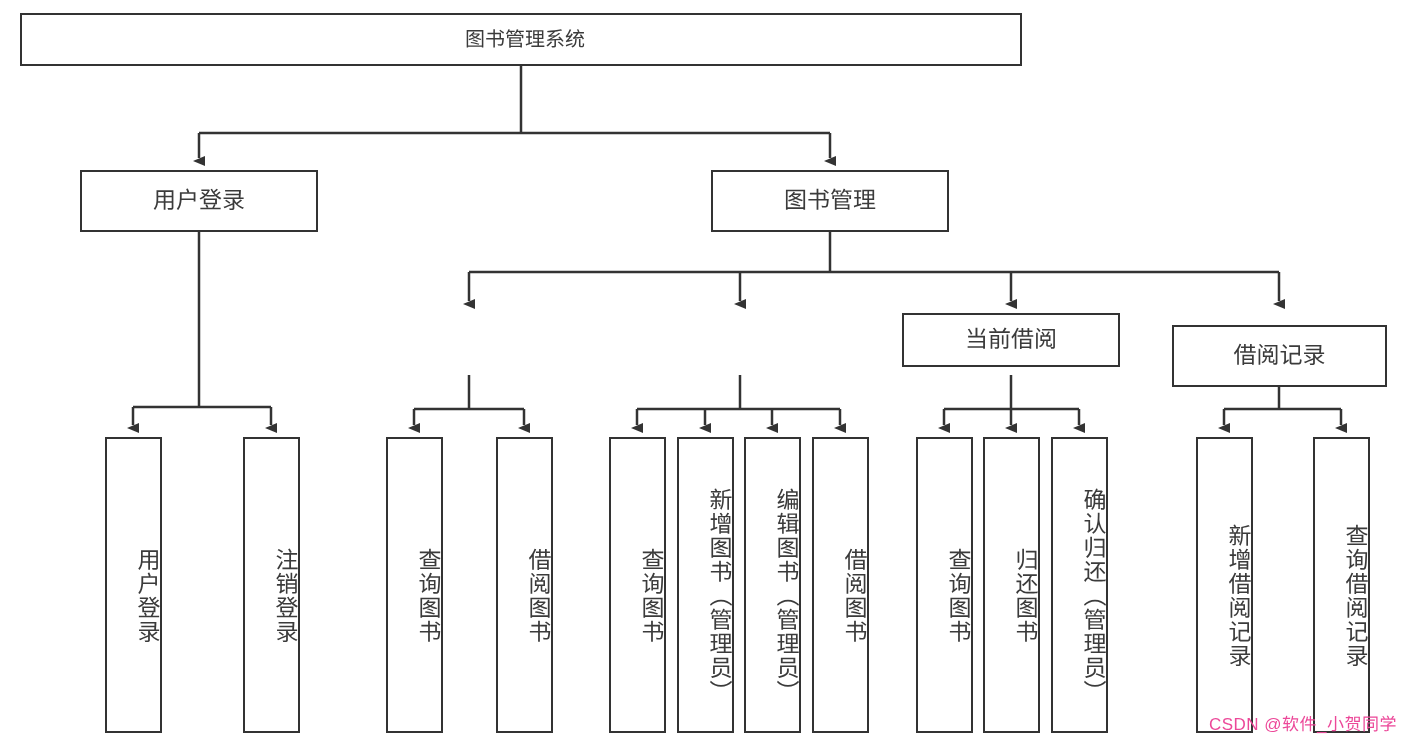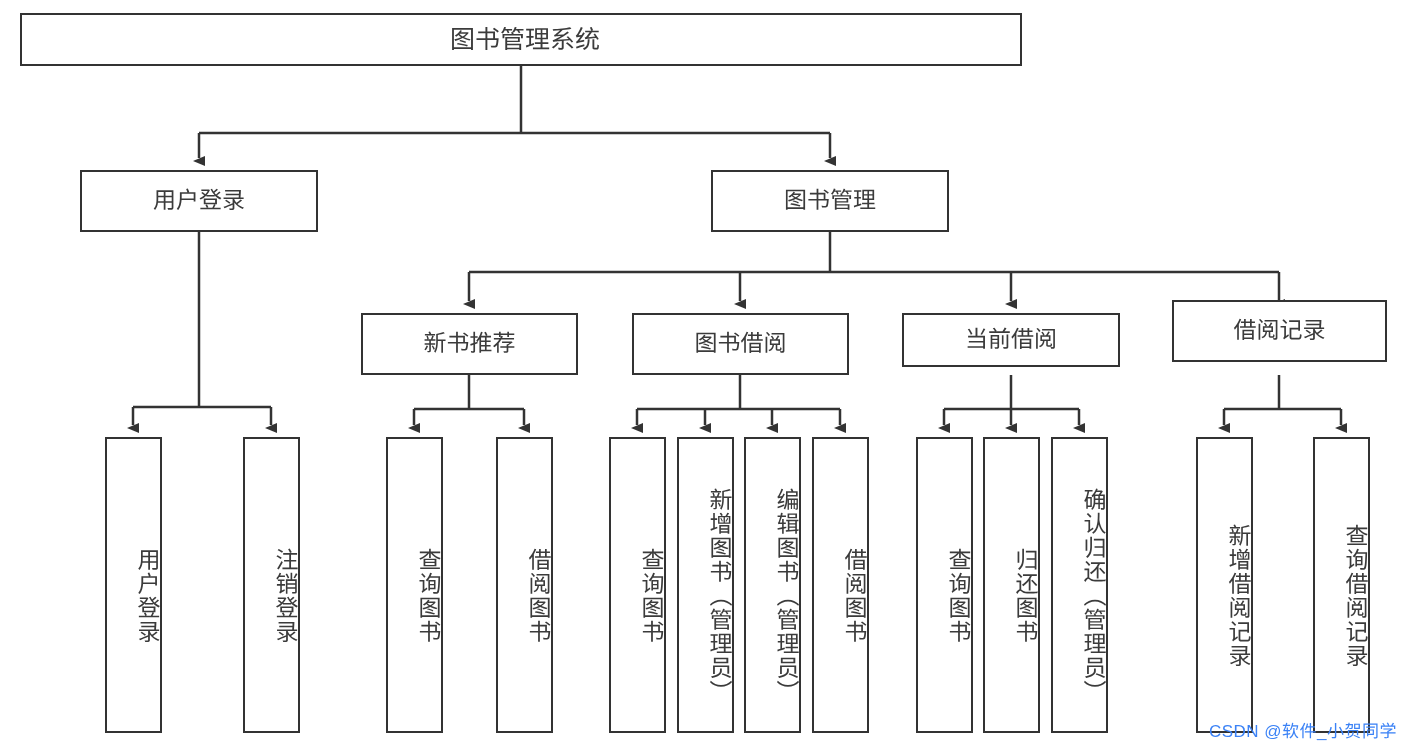--- a/index.html
+++ b/index.html
@@ -30,21 +30,21 @@
     box-sizing: border-box;
     background: #ffffff;
     border: 2.5px solid #333333;
     display: flex;
     align-items: center;
     justify-content: center;
     color: #3b3b3b;
     line-height: 1.18;
   }
   .node-root {
-    font-size: 25px;
+    font-size: 20px;
     padding-left: 8px;
   }
   .node-branch {
     font-size: 23px;
   }
   .node-leaf {
     font-size: 23px;
     writing-mode: vertical-rl;
     text-orientation: upright;
     align-items: flex-start;
@@ -57,23 +57,23 @@
     writing-mode: vertical-rl;
     text-orientation: upright;
     white-space: nowrap;
   }
   .node-label {
     white-space: nowrap;
   }
   #watermark {
     position: absolute;
     right: 8px;
-    bottom: 5px;
+    bottom: 12px;
     font-size: 17px;
-    color: #3b82f6;
+    color: #ec4899;
     letter-spacing: 0.5px;
     white-space: nowrap;
     pointer-events: none;
   }
 </style>
 </head>
 <body>
 
 <div id="diagram-root">
 
@@ -132,33 +132,27 @@
   </div>
 
   <div class="node node-branch" style="left:80px; top:170px; width:238px; height:62px;">
     <span class="node-label">用户登录</span>
   </div>
 
   <div class="node node-branch" style="left:711px; top:170px; width:238px; height:62px;align-items:center;">
     <span class="node-label">图书管理</span>
   </div>
 
-  <div class="node node-branch" style="left:361px; top:313px; width:217px; height:62px;">
-    <span class="node-label">新书推荐</span>
-  </div>
-
-  <div class="node node-branch" style="left:632px; top:313px; width:217px; height:62px;">
-    <span class="node-label">图书借阅</span>
-  </div>
+
 
   <div class="node node-branch" style="left:902px; top:313px; width:218px; height:54px;">
     <span class="node-label">当前借阅</span>
   </div>
 
-  <div class="node node-branch" style="left:1172px; top:300px; width:215px; height:62px;">
+  <div class="node node-branch" style="left:1172px; top:325px; width:215px; height:62px;">
     <span class="node-label">借阅记录</span>
   </div>
 
   <div class="node node-leaf" style="left:105px; top:437px; width:57px; height:296px;">
     <span class="leaf-text">用户登录</span>
   </div>
   <div class="node node-leaf" style="left:243px; top:437px; width:57px; height:296px;">
     <span class="leaf-text">注销登录</span>
   </div>
 

